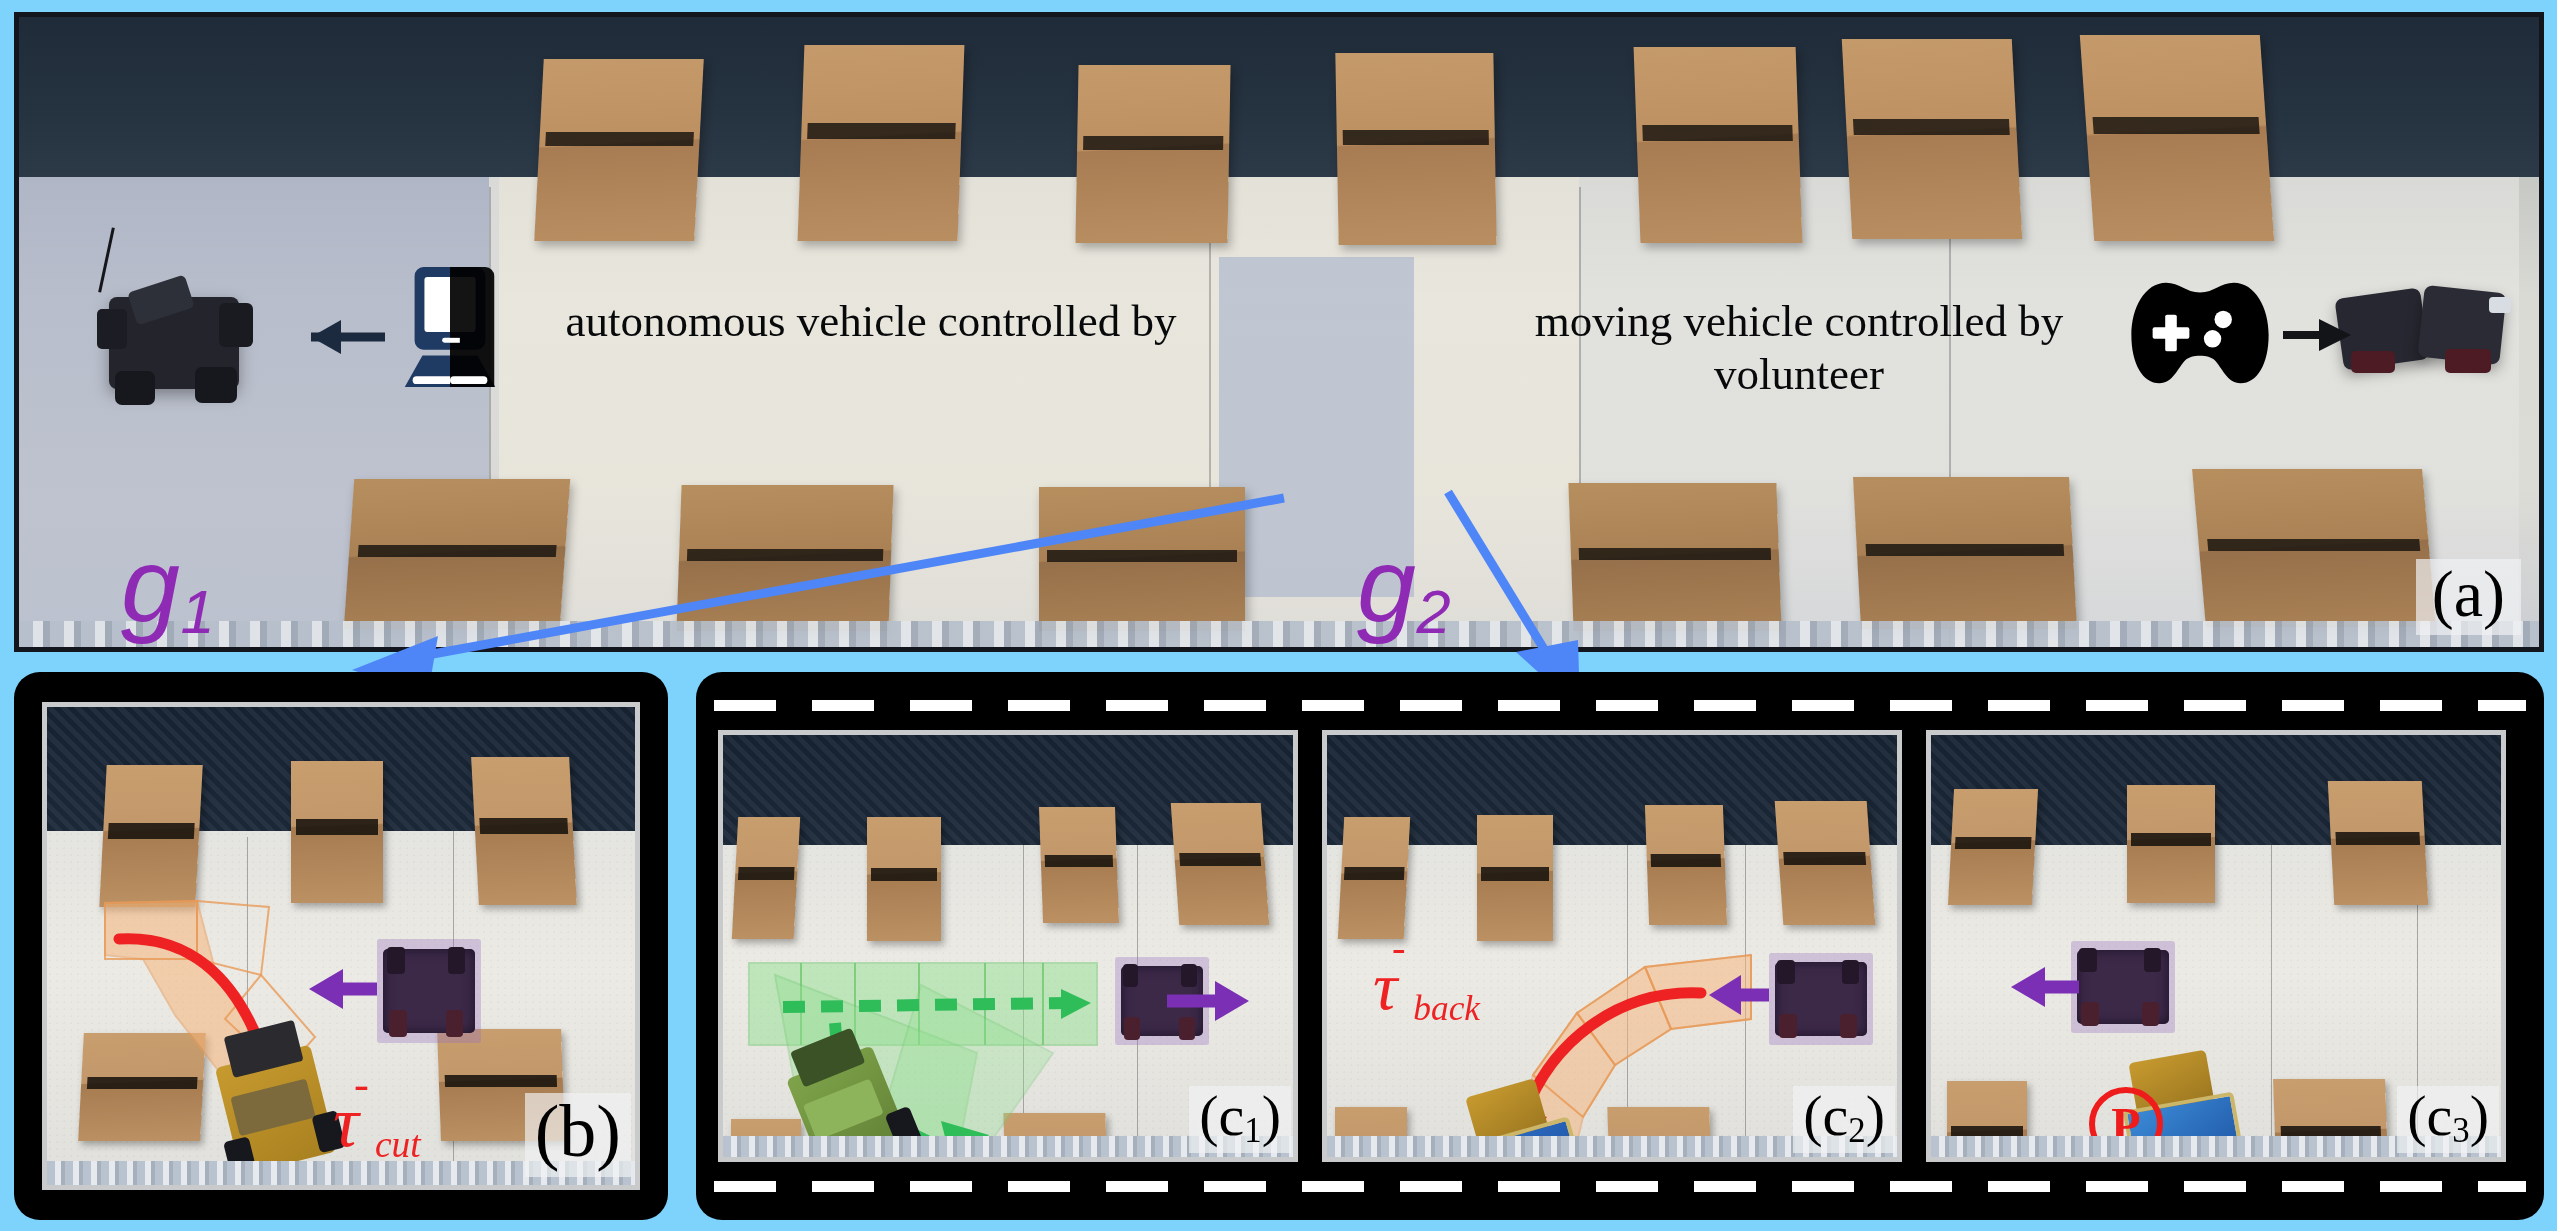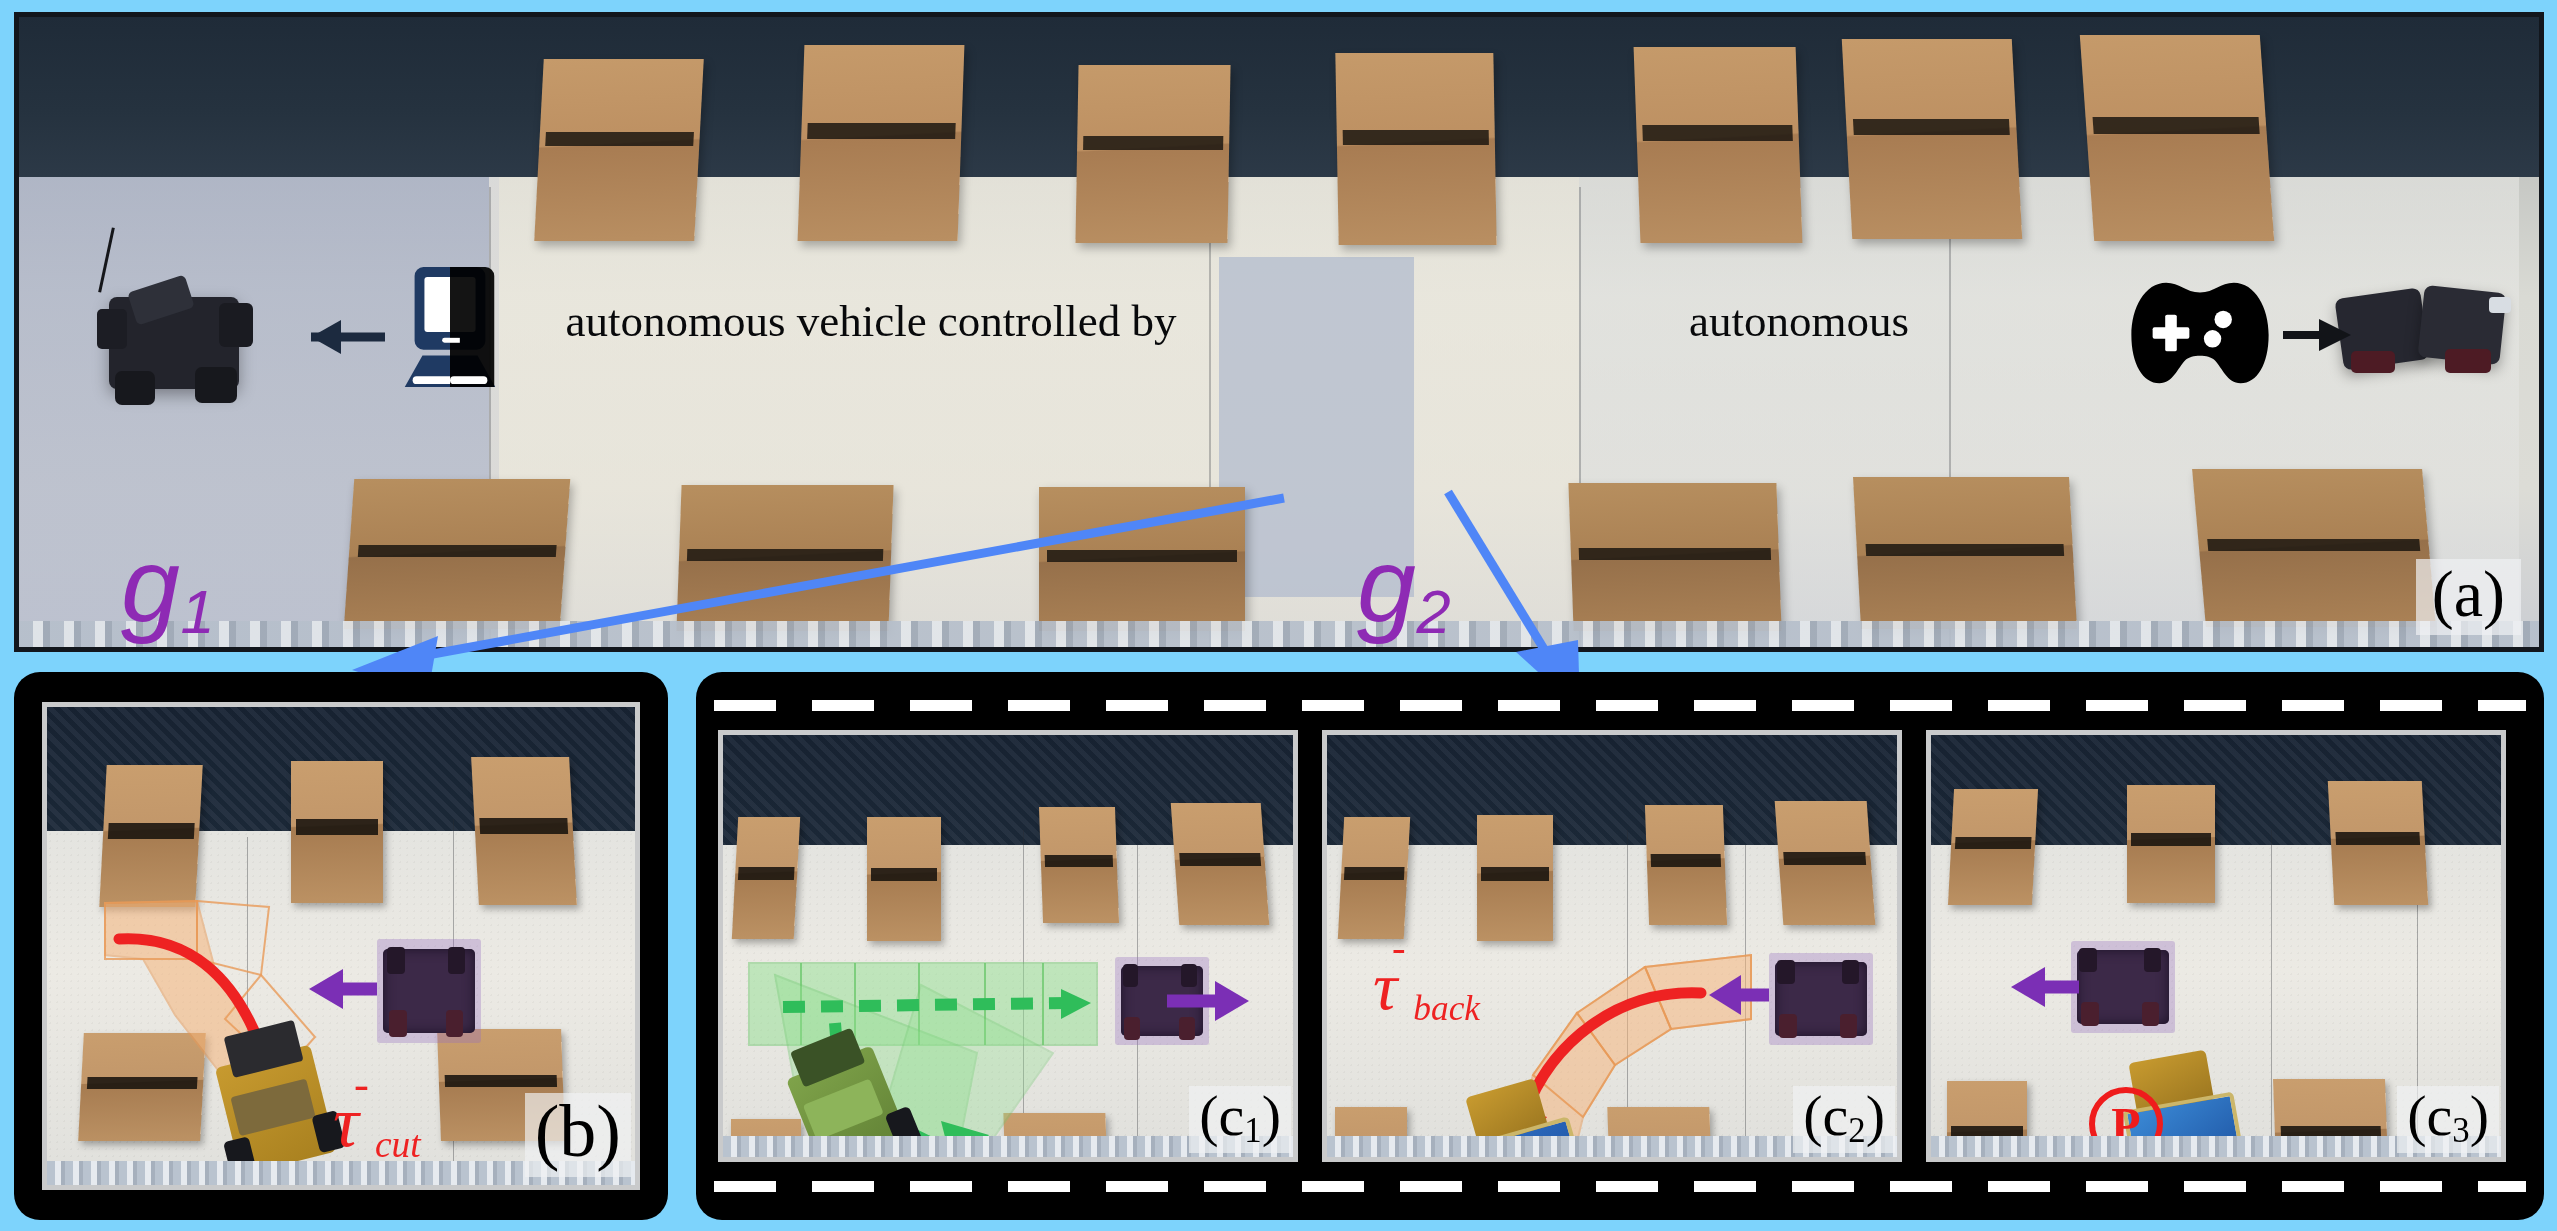--- a/index.html
+++ b/index.html
@@ -195,21 +195,22 @@
           <line x1="366" y1="320" x2="292" y2="320" stroke="#1c2a3f" stroke-width="9"></line>
           <polygon points="292,320 322,303 322,337" fill="#1c2a3f"></polygon>
         </g>
       </svg>
 
       <div class="callout" style="left:492px;top:278px;width:720px;">
         <div>autonomous vehicle controlled by</div>
       </div>
 
       <div class="callout" style="left:1440px;top:278px;width:680px;">
-        <div>autonomous</div>
+        <div>moving vehicle controlled by</div>
+        <div>volunteer</div>
       </div>
 
       <span class="ic" style="left:2108px;top:258px;width:146px;height:116px;">
         <svg viewBox="0 0 150 120" width="146" height="116">
           <path d="M40 8 C18 8 4 34 4 62 C4 92 16 112 33 112 C47 112 52 96 60 88 C66 82 84 82 90 88 C98 96 103 112 117 112 C134 112 146 92 146 62 C146 34 132 8 110 8 C96 8 90 18 75 18 C60 18 54 8 40 8 Z" fill="#000000"></path>
           <rect x="26" y="54" width="38" height="12" rx="2" fill="#ffffff"></rect>
           <rect x="39" y="41" width="12" height="38" rx="2" fill="#ffffff"></rect>
           <circle cx="99" cy="46" r="9" fill="#ffffff"></circle>
           <circle cx="88" cy="66" r="9" fill="#ffffff"></circle>
         </svg>

